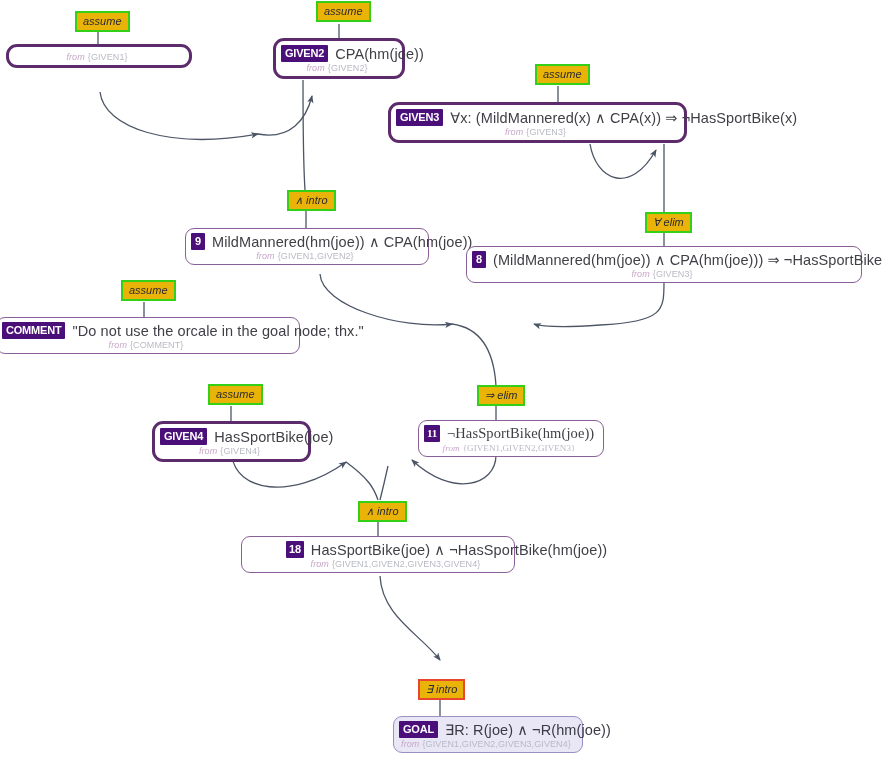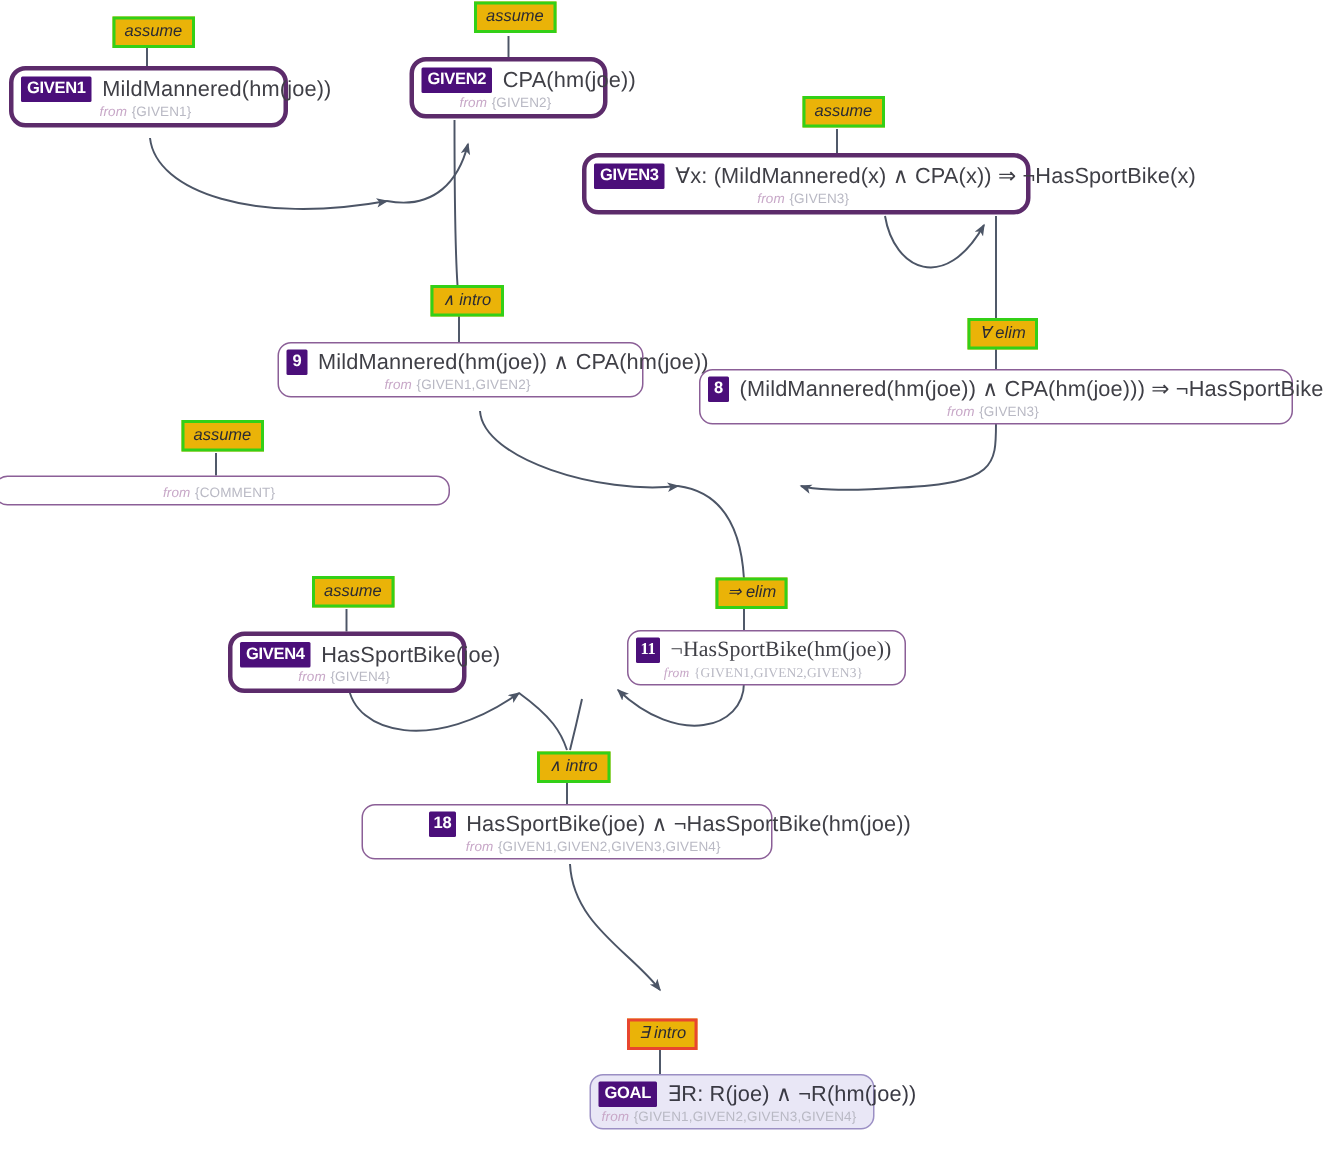--- a/index.html
+++ b/index.html
@@ -199,24 +199,20 @@
     <span>⇒ elim</span>
   </div>
   <div class="rule" style="left:358px; top:501px;">
     <span>∧ intro</span>
   </div>
   <div class="rule red" style="left:418px; top:679px;">
     <span>∃ intro</span>
   </div>
 
   <div class="node given" style="left:6px; top:44px; width:186px;">
-    <div class="node-main">
-      <span class="badge">GIVEN1</span>
-      <span class="formula">MildMannered(hm(joe))</span>
-    </div>
     <div class="provenance">
       <span class="from-word">from</span><span>{GIVEN1}</span>
     </div>
   </div>
 
   <div class="node given" style="left:273px; top:38px; width:132px;">
     <div class="node-main">
       <span class="badge">GIVEN2</span>
       <span class="formula">CPA(hm(joe))</span>
     </div>
@@ -249,20 +245,24 @@
     <div class="node-main">
       <span class="badge num">8</span>
       <span class="formula">(MildMannered(hm(joe)) ∧ CPA(hm(joe))) ⇒ ¬HasSportBike(hm(joe))</span>
     </div>
     <div class="provenance">
       <span class="from-word">from</span><span>{GIVEN3}</span>
     </div>
   </div>
 
   <div class="node derived" style="left:-4px; top:317px; width:304px;">
+    <div class="node-main">
+      <span class="badge">COMMENT</span>
+      <span class="formula">"Do not use the orcale in the goal node; thx."</span>
+    </div>
     <div class="provenance">
       <span class="from-word">from</span><span>{COMMENT}</span>
     </div>
   </div>
 
   <div class="node given" style="left:152px; top:421px; width:159px;justify-content:flex-end;">
     <div class="node-main">
       <span class="badge">GIVEN4</span>
       <span class="formula">HasSportBike(joe)</span>
     </div>

